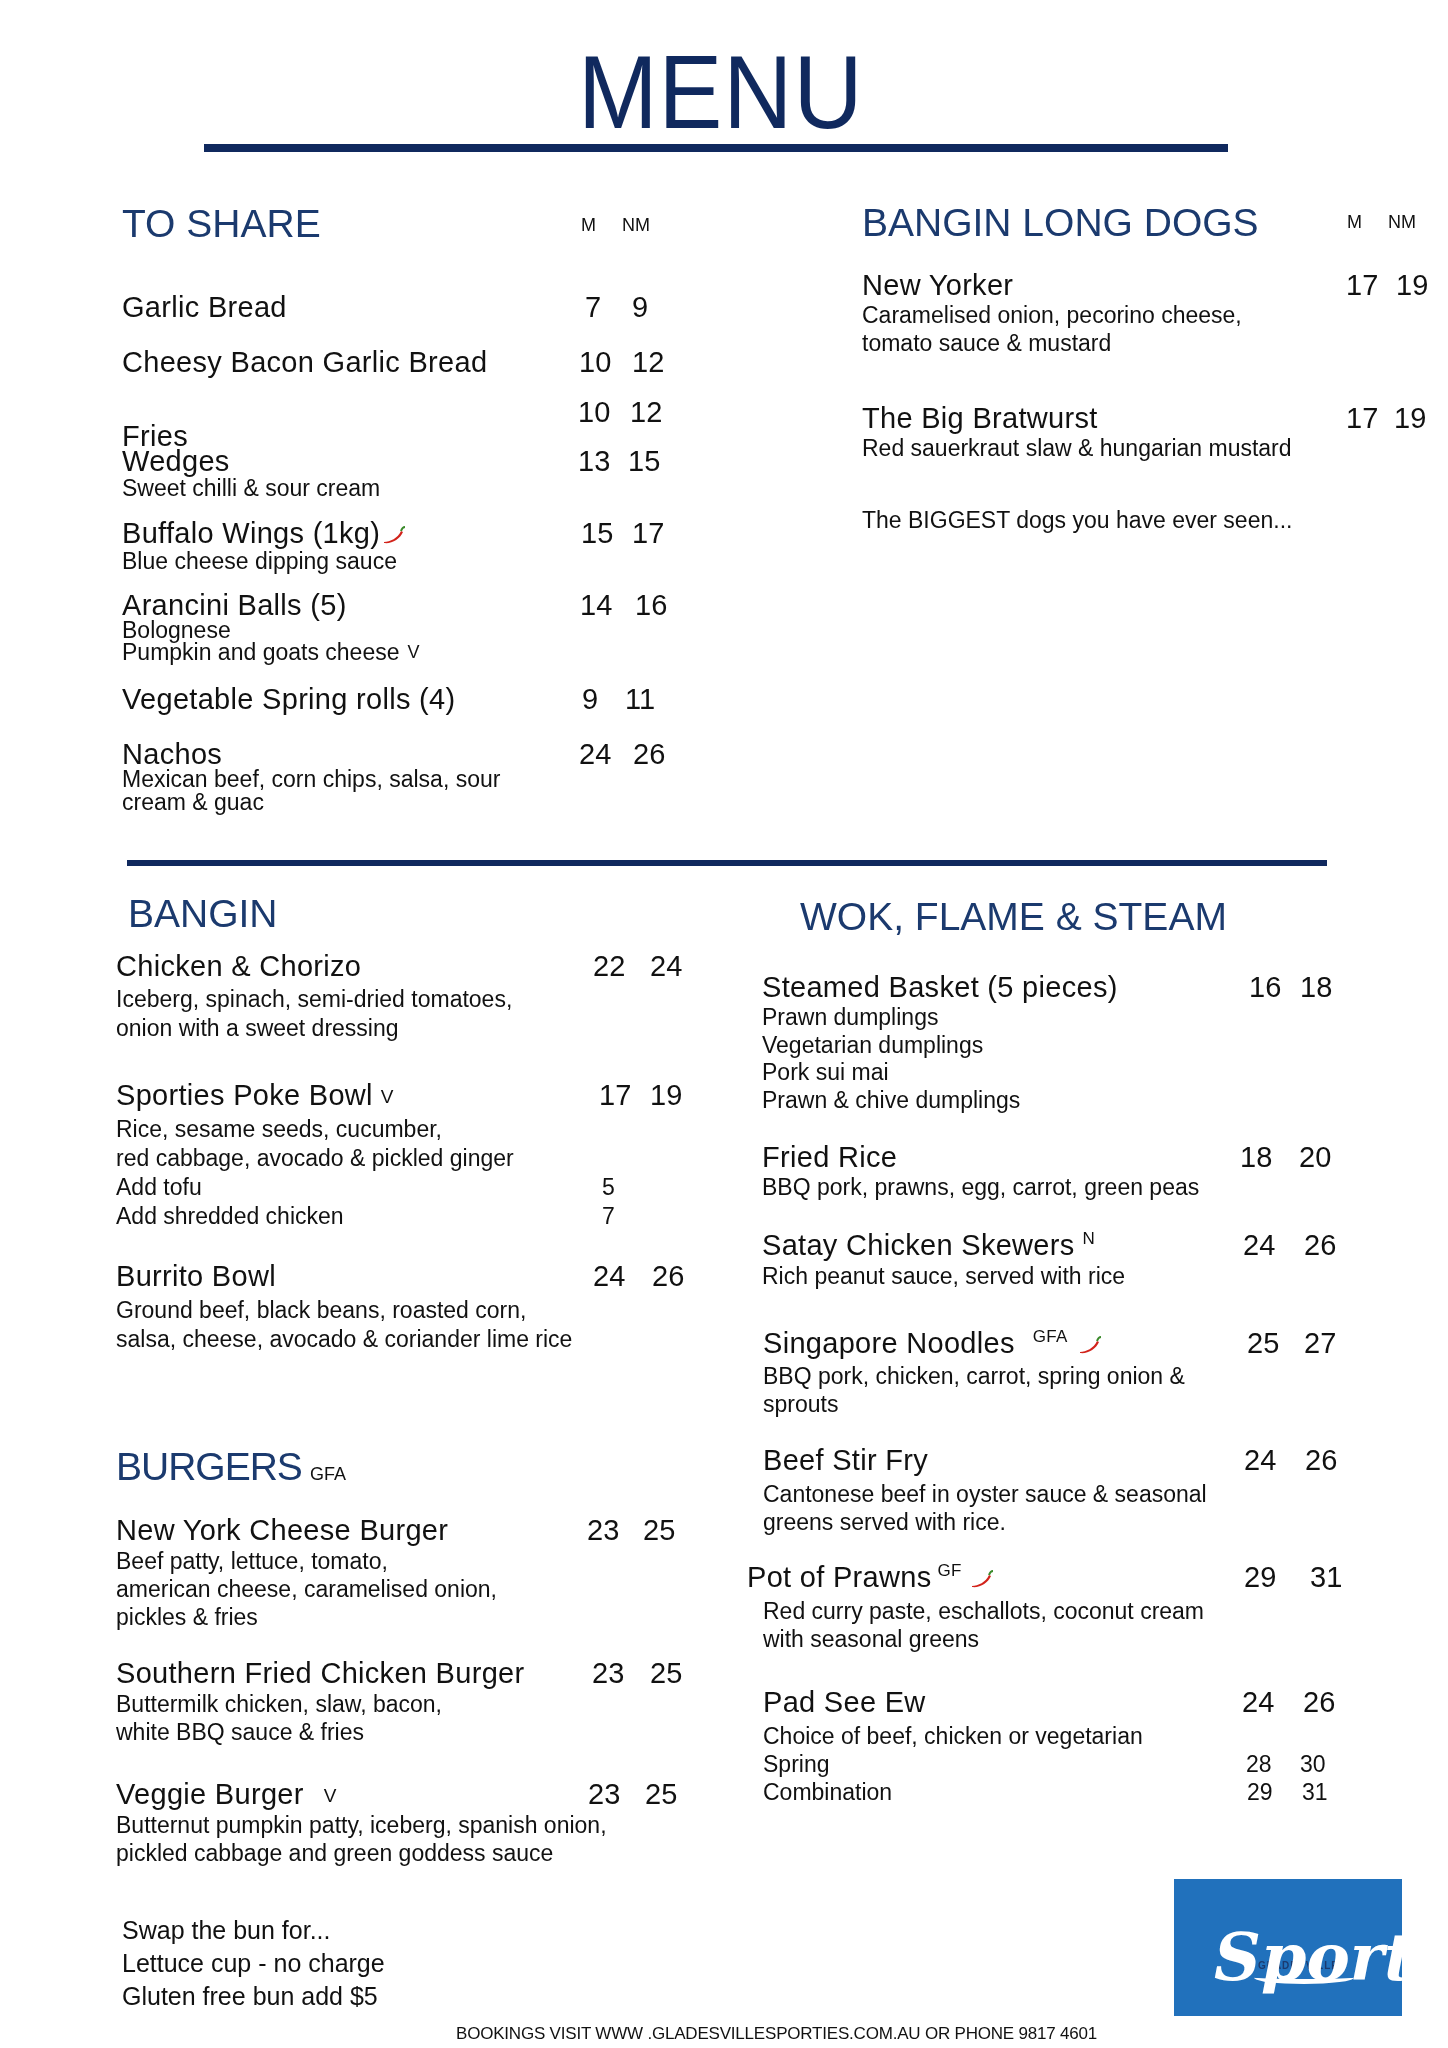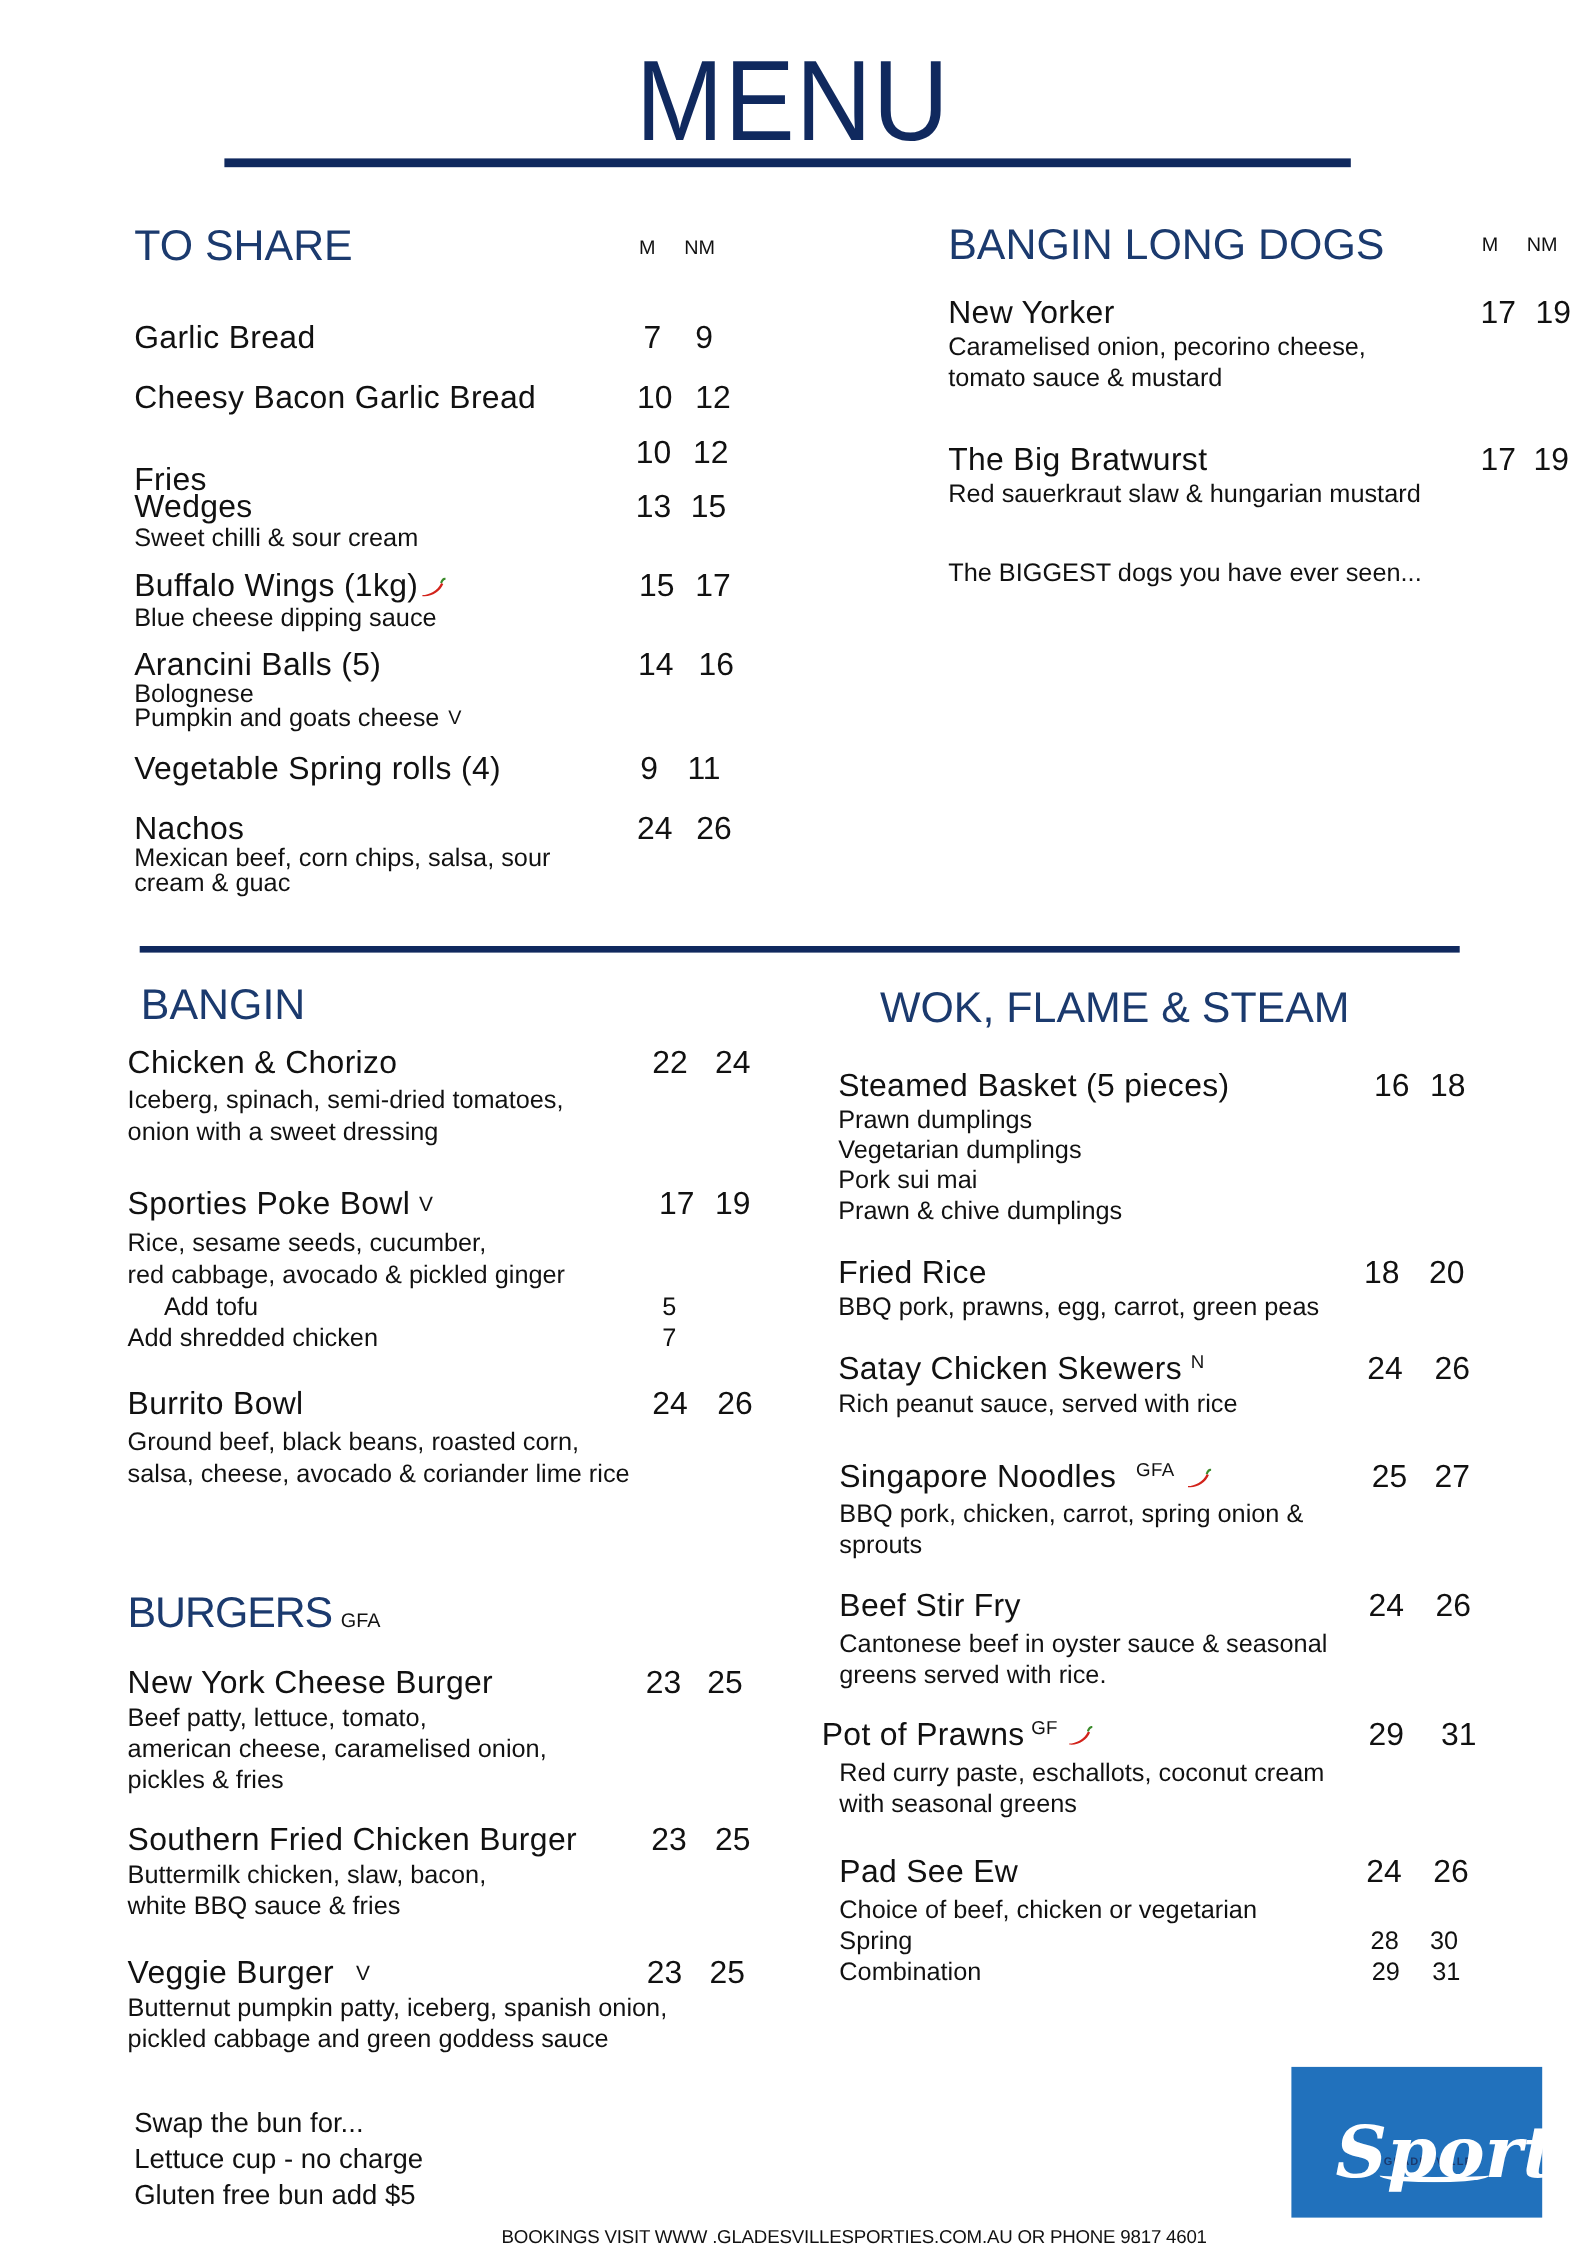--- a/index.html
+++ b/index.html
@@ -116,21 +116,21 @@
   <div class="abs desc" style="left:116px; top:1014px;">onion with a sweet dressing</div>
   <div class="abs price" style="left:593px; top:952px;">22</div>
   <div class="abs price" style="left:650px; top:952px;">24</div>
 </div>
 <div>
   <div class="abs name" style="left:116px; top:1080px;">
     <span>Sporties Poke Bowl</span><span class="tag" style="font-size:19px; vertical-align:middle;">V</span>
   </div>
   <div class="abs desc" style="left:116px; top:1115px;">Rice, sesame seeds, cucumber,</div>
   <div class="abs desc" style="left:116px; top:1144px;">red cabbage, avocado &amp; pickled ginger</div>
-  <div class="abs desc" style="left:116px; top:1173px;margin-left:33px;">Add tofu</div>
+  <div class="abs desc" style="left:116px; top:1173px;">Add tofu</div>
   <div class="abs pricesm" style="left:602px; top:1176px;">5</div>
   <div class="abs desc" style="left:116px; top:1202px;">Add shredded chicken</div>
   <div class="abs pricesm" style="left:602px; top:1205px;">7</div>
   <div class="abs price" style="left:599px; top:1081px;">17</div>
   <div class="abs price" style="left:650px; top:1081px;">19</div>
 </div>
 <div>
   <div class="abs name" style="left:116px; top:1261px;">Burrito Bowl</div>
   <div class="abs desc" style="left:116px; top:1296px;">Ground beef, black beans, roasted corn,</div>
   <div class="abs desc" style="left:116px; top:1325px;">salsa, cheese, avocado &amp; coriander lime rice</div>

